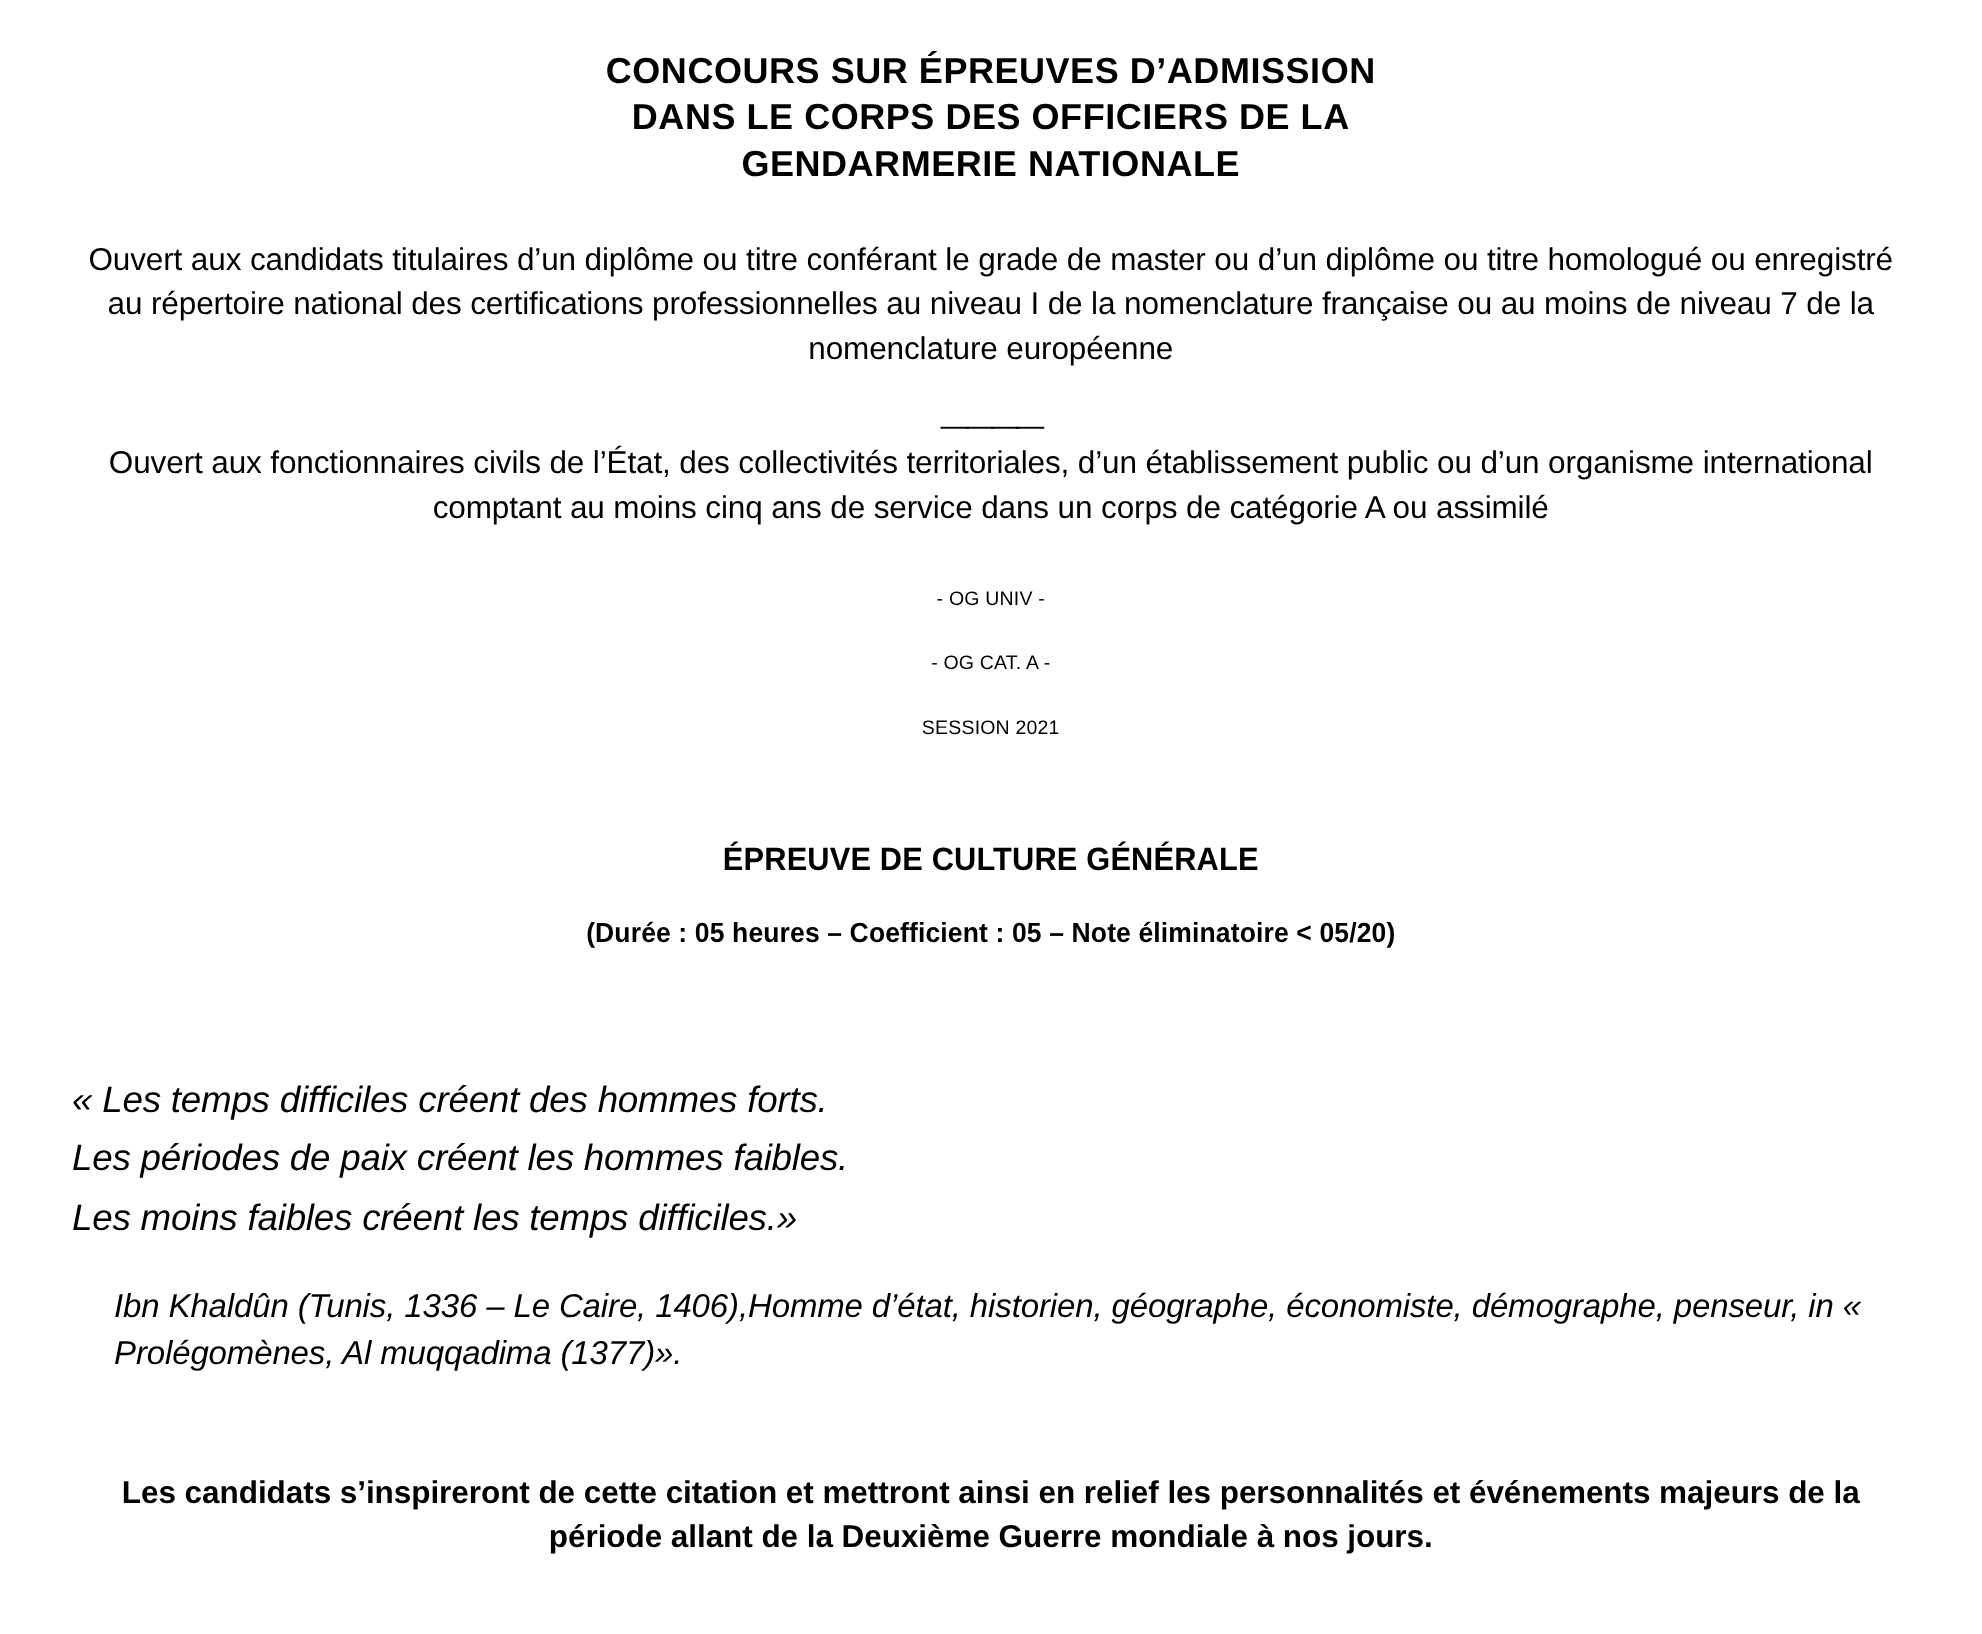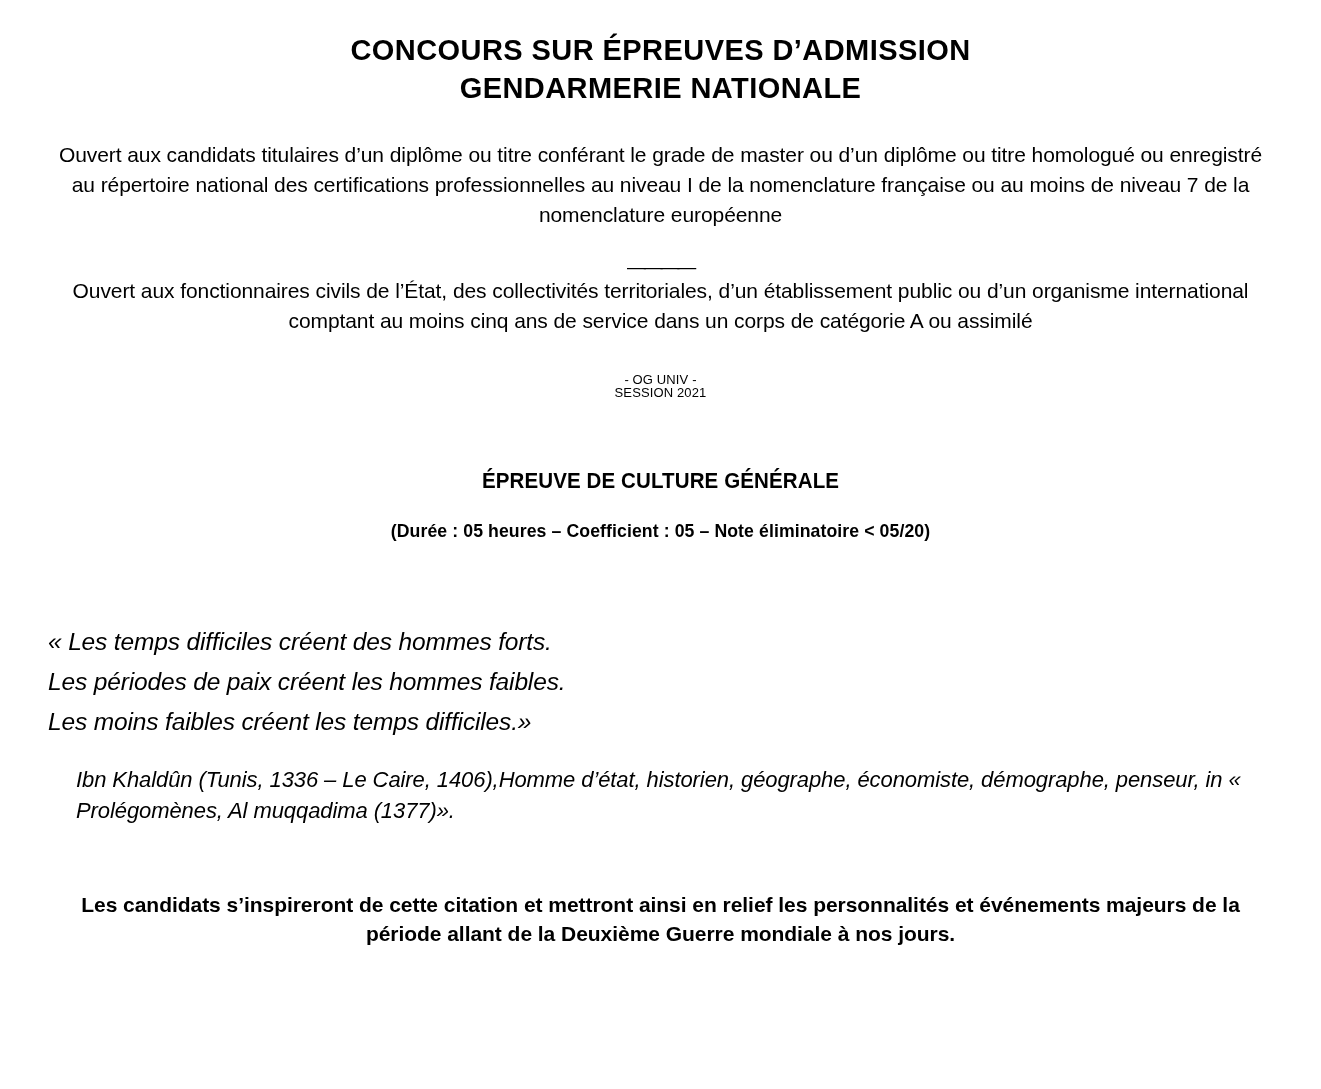--- a/index.html
+++ b/index.html
@@ -22,21 +22,21 @@
     box-sizing: border-box;
     padding: 0 48px;
     overflow: hidden;
   }
 
   
   .doc-title {
     margin: 0;
     padding-top: 32px;
     text-align: center;
-    font-size: 29px;
+    font-size: 24px;
     font-weight: 700;
     line-height: 1.30;
     letter-spacing: 0.015em;
   }
   .doc-title .tline { display: block; }
 
   
   .eligibility {
     margin: 0;
     text-align: center;
@@ -62,21 +62,21 @@
   .option-line {
     margin: 0;
     text-align: center;
     font-size: 13px;
     font-weight: 400;
     line-height: 1;
     letter-spacing: 0.01em;
   }
   .option-univ    { margin-top: 38px; }
   .option-cat     { margin-top: 30px; }
-  .option-session { }
+  .option-session { margin-top: 30px; }
 
   
   .exam-title {
     margin: 0;
     padding-top: 72px;
     text-align: center;
     font-size: 21.5px;
     font-weight: 700;
     line-height: 1;
     letter-spacing: 0.005em;
@@ -131,31 +131,33 @@
     letter-spacing: -0.002em;
   }
 </style>
 </head>
 <body>
 
 <div class="page">
 
   <h1 class="doc-title">
     <span class="tline">CONCOURS SUR ÉPREUVES D’ADMISSION</span>
+    <span class="tline">DANS LE CORPS DES OFFICIERS DE LA</span>
     <span class="tline">GENDARMERIE NATIONALE</span>
   </h1>
 
   <p class="eligibility eligibility-1">Ouvert aux candidats titulaires d’un diplôme ou titre conférant le grade de master ou d’un diplôme ou titre homologué ou enregistré au répertoire national des certifications professionnelles au niveau I de la nomenclature française ou au moins de niveau 7 de la nomenclature européenne</p>
 
   <div class="separator">————</div>
 
   <p class="eligibility eligibility-2">Ouvert aux fonctionnaires civils de l’État, des collectivités territoriales, d’un établissement public ou d’un organisme international comptant au moins cinq ans de service dans un corps de catégorie A ou assimilé</p>
 
   <p class="option-line option-univ">- OG UNIV -</p>
 
+  <p class="option-line option-cat">- OG CAT. A -</p>
 
   <p class="option-line option-session">SESSION 2021</p>
 
   <h2 class="exam-title">ÉPREUVE DE CULTURE GÉNÉRALE</h2>
 
   <p class="exam-meta">(Durée : 05 heures – Coefficient : 05 – Note éliminatoire  &lt; 05/20)</p>
 
   <blockquote class="quote">
     <span class="qline">«  Les temps difficiles créent des hommes forts.</span>
     <span class="qline">Les périodes de paix créent les hommes faibles.</span>

